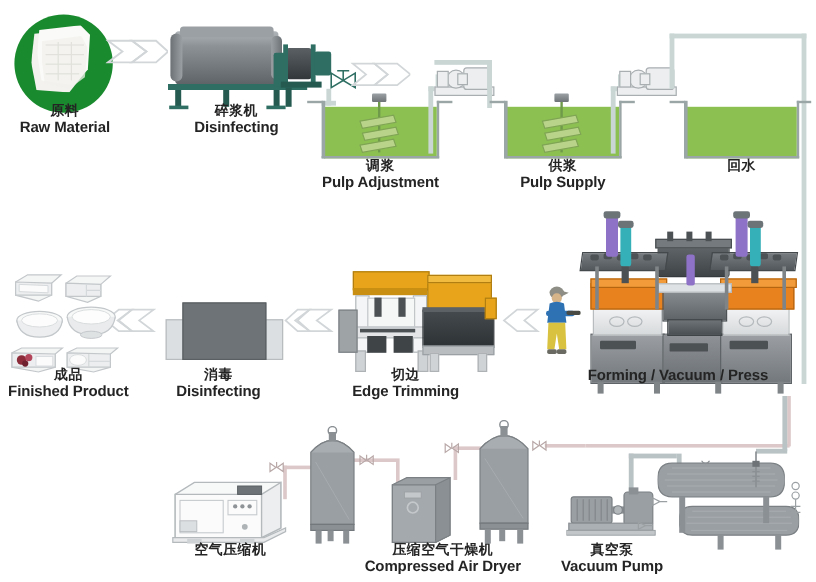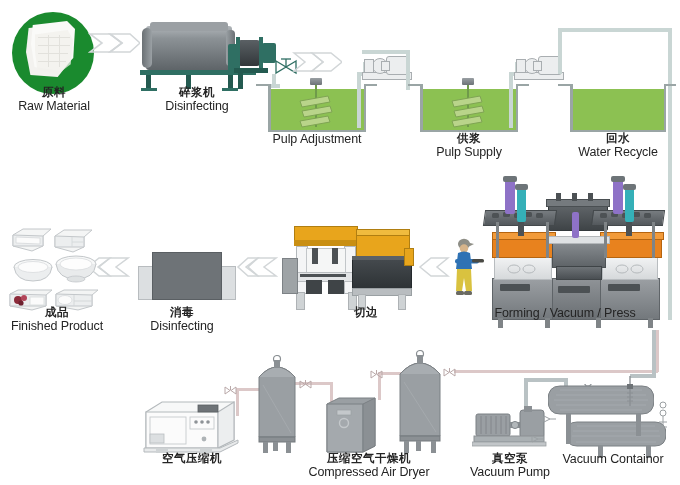--- a/index.html
+++ b/index.html
@@ -4,21 +4,21 @@
 <style>
   html,body{margin:0;padding:0;background:#ffffff;}
   body{width:680px;height:485px;position:relative;overflow:hidden;
        font-family:"Liberation Sans","DejaVu Sans",sans-serif;}
   #stage{position:absolute;left:0;top:0;width:680px;height:485px;}
 
   .node{position:absolute;}
   .lbl{position:absolute;text-align:center;line-height:1.12;color:#242424;}
   .lbl .cn{display:block;font-size:11.5px;font-weight:700;letter-spacing:.5px;
            font-family:"DejaVu Sans",sans-serif;}
-  .lbl .en{display:block;font-size:12.5px;font-weight:400;letter-spacing:-.1px;}
+  .lbl .en{display:block;font-size:12.5px;font-weight:700;letter-spacing:-.1px;}
 
   
   .circ{position:absolute;border-radius:50%;}
   .paperstack{position:absolute;}
 
   
   .arw{position:absolute;}
 
   
   .tank{position:absolute;}
@@ -147,20 +147,21 @@
                 background:linear-gradient(180deg,#9aa0a4,#6d7377);"></div>
     <div class="bx" style="left:315px;top:85px;width:2px;height:42px;background:#6f9a4a;"></div>
     <div style="position:absolute;left:296px;top:94px;width:40px;height:34px;">
       <svg width="40" height="34" viewBox="0 0 40 34">
         <path d="M4 7 L32 2 L34 8 L6 13 Z" fill="#b9d48a" stroke="#7fa453" stroke-width="1"></path>
         <path d="M6 17 L34 12 L36 18 L8 23 Z" fill="#b9d48a" stroke="#7fa453" stroke-width="1"></path>
         <path d="M4 27 L32 22 L34 28 L6 33 Z" fill="#b9d48a" stroke="#7fa453" stroke-width="1"></path>
       </svg>
     </div>
     <div class="lbl" style="left:262px;top:132px;width:110px;">
+      <span class="cn">调浆</span>
       <span class="en">Pulp Adjustment</span>
     </div>
   </div>
 
   <div class="pipe v" style="left:357px;top:72px;height:56px;"></div>
   <div class="pipe h" style="left:357px;top:72px;width:8px;"></div>
   <div class="pipe v" style="left:363px;top:62px;height:12px;"></div>
 
   <div class="node">
     <div class="outline" style="left:362px;top:72px;width:48px;height:6px;"></div>
@@ -220,21 +221,20 @@
     <div class="tank" style="left:570px;top:84px;width:96px;height:48px;">
       <div class="liquid" style="left:2px;top:5px;width:92px;height:43px;"></div>
       <div class="tankwall" style="left:0;top:0;width:2.5px;height:48px;"></div>
       <div class="tankwall" style="left:93.5px;top:0;width:2.5px;height:48px;"></div>
       <div class="tankwall" style="left:0;top:45.5px;width:96px;height:2.5px;"></div>
       <div class="tankwall" style="left:-12px;top:0;width:13px;height:2px;"></div>
       <div class="tankwall" style="left:94px;top:0;width:12px;height:2px;"></div>
     </div>
     <div class="lbl" style="left:568px;top:132px;width:100px;">
       <span class="cn">回水</span>
-      <span class="en">Water Recycle</span>
     </div>
   </div>
 
   <div class="node">
 
     <div style="position:absolute;left:450px;top:236px;width:34px;height:66px;">
       <svg width="34" height="66" viewBox="0 0 34 66">
         <ellipse cx="14" cy="8" rx="6" ry="5.2" fill="#8e8e86"></ellipse>
         <path d="M8 8 q6 -6 12 -1 l4 1 l-4 2 q-6 2 -12 -2 Z" fill="#8e8e86"></path>
         <circle cx="14" cy="12.5" r="4.2" fill="#d6b48a"></circle>
@@ -386,22 +386,23 @@
     <div class="bx yel" style="left:356px;top:232px;width:52px;height:26px;border:1px solid #b07e11;border-radius:3px 3px 0 0;"></div>
     <div class="bx" style="left:356px;top:229px;width:52px;height:5px;background:#f0bb3e;border:1px solid #b07e11;"></div>
     <div class="bx" style="left:352px;top:258px;width:58px;height:30px;
                 background:linear-gradient(180deg,#454a4e,#2d3235);border:1px solid #24292c;"></div>
     <div class="bx" style="left:352px;top:256px;width:58px;height:4px;background:#5c6165;"></div>
     <div class="bx" style="left:352px;top:288px;width:58px;height:6px;background:#b9bdc0;border:1px solid #9aa0a3;"></div>
     <div class="bx" style="left:358px;top:294px;width:6px;height:14px;background:#cfd3d5;border:1px solid #aeb2b5;"></div>
     <div class="bx" style="left:398px;top:294px;width:6px;height:14px;background:#cfd3d5;border:1px solid #aeb2b5;"></div>
     <div class="bx yel" style="left:404px;top:248px;width:8px;height:16px;border:1px solid #b07e11;"></div>
 
-    <div class="lbl" style="left:308px;top:306px;width:116px;">
+    <div class="lbl" style="left:280px;top:306px;width:116px;">
       <span class="cn">切边</span>
+      <span class="en">Edge Trimming</span>
     </div>
   </div>
 
   <div class="arw" style="left:236px;top:254px;width:42px;height:26px;">
     <svg width="42" height="26" viewBox="0 0 42 26">
       <path d="M40 4 L22 4 L10 13 L22 22 L40 22 L28 13 Z" fill="none" stroke="#d2d6d8" stroke-width="1.5"></path>
       <path d="M22 4 L12 4 L2 13 L12 22 L22 22 L12 13 Z" fill="none" stroke="#d2d6d8" stroke-width="1.5"></path>
     </svg>
   </div>
 
@@ -686,17 +687,16 @@
         <line x1="8" y1="5" x2="14" y2="5" stroke="#9ba0a3" stroke-width="1"></line>
       </svg>
     </div>
     <div style="position:absolute;left:542px;top:410px;width:16px;height:10px;">
       <svg width="16" height="10" viewBox="0 0 16 10">
         <path d="M2 2 L8 5 L2 8 Z" fill="none" stroke="#9ba0a3" stroke-width="1"></path>
         <line x1="8" y1="5" x2="14" y2="5" stroke="#9ba0a3" stroke-width="1"></line>
       </svg>
     </div>
     <div class="lbl" style="left:548px;top:452px;width:130px;">
-      <span class="en">Vacuum Containor</span>
     </div>
   </div>
 
 </div>
 
 </body></html>

